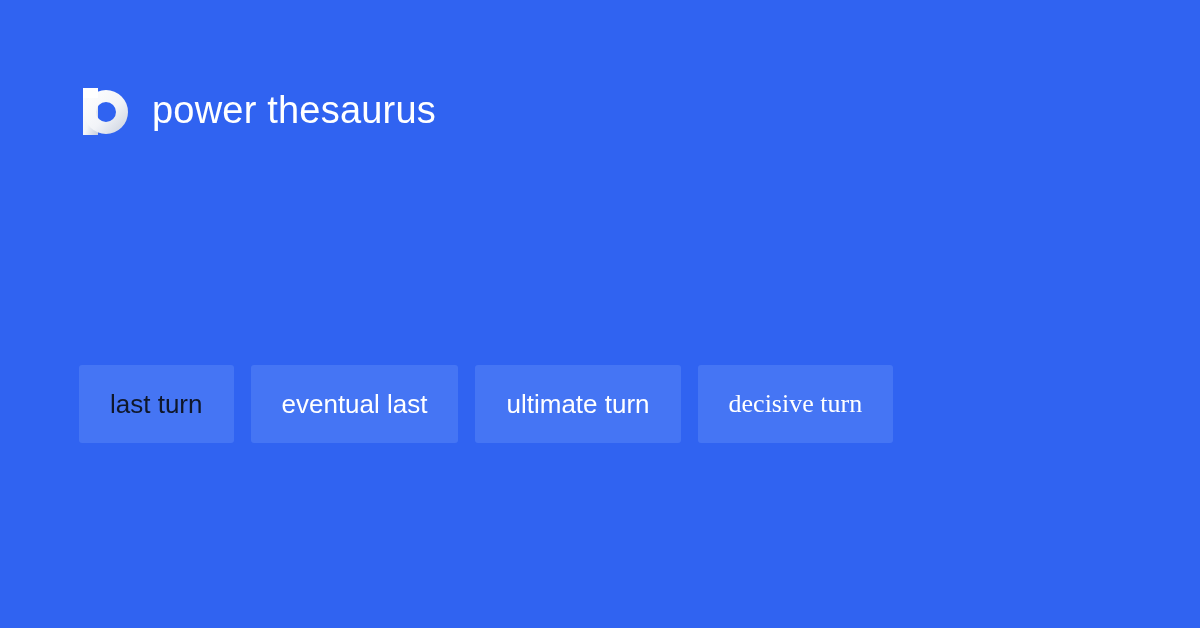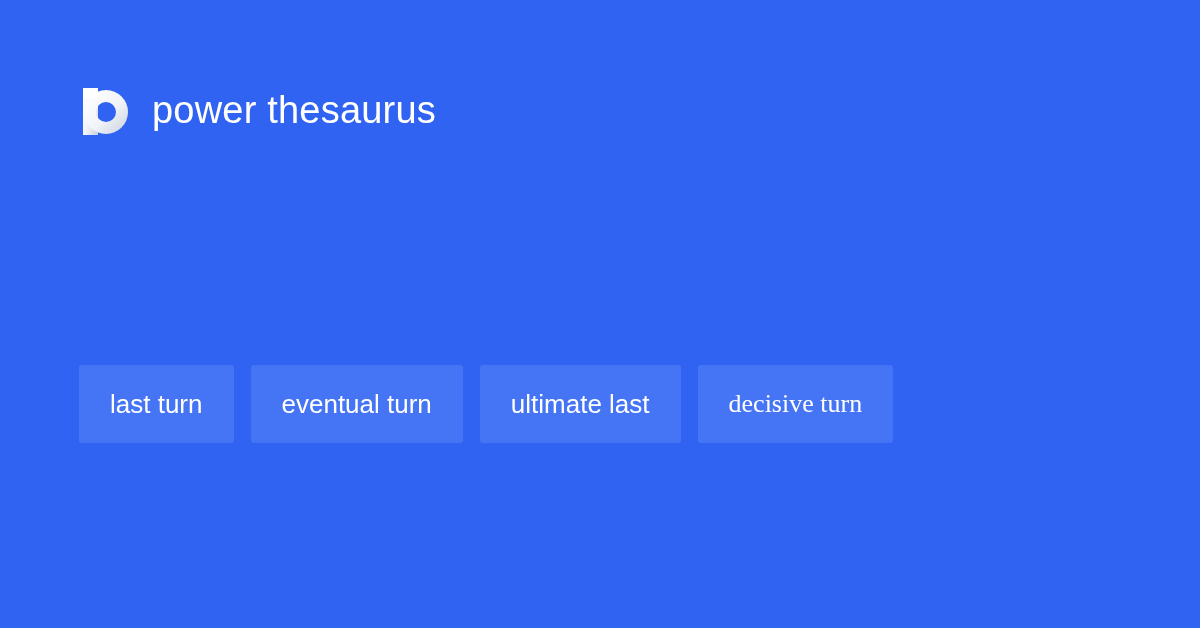--- a/index.html
+++ b/index.html
@@ -112,19 +112,19 @@
 
       <path d="M27 8 A22 22 0 1 1 27 52 A22 22 0 1 1 27 8 Z M27 20 A10 10 0 1 0 27 40 A10 10 0 1 0 27 20 Z" fill="url(#pt-grad)" fill-rule="evenodd"></path>
 
       <rect x="4" y="6" width="15" height="10" fill="#ffffff"></rect>
     </svg>
     <span class="brand-name">power thesaurus</span>
   </div>
 
 
   <div class="chips">
-    <span class="chip" style="background: rgb(69, 117, 244); color: #ffffff;">last turn</span>
-    <span class="chip" style="background: rgb(69, 117, 244); color: rgb(255, 255, 255);">eventual turn</span>
-    <span class="chip" style="background: rgb(69, 117, 244); color: rgb(255, 255, 255);">ultimate last</span>
+    <span class="chip" style="background: rgb(69, 117, 244); color: #0f172a;">last turn</span>
+    <span class="chip" style="background: rgb(69, 117, 244); color: rgb(255, 255, 255);">eventual last</span>
+    <span class="chip" style="background: rgb(69, 117, 244); color: rgb(255, 255, 255);">ultimate turn</span>
     <span class="chip" style="background: rgb(69, 117, 244); color: rgb(255, 255, 255); font-family: Liberation Serif, serif;">decisive turn</span>
   </div>
 
 </div>
 
 </body></html>

